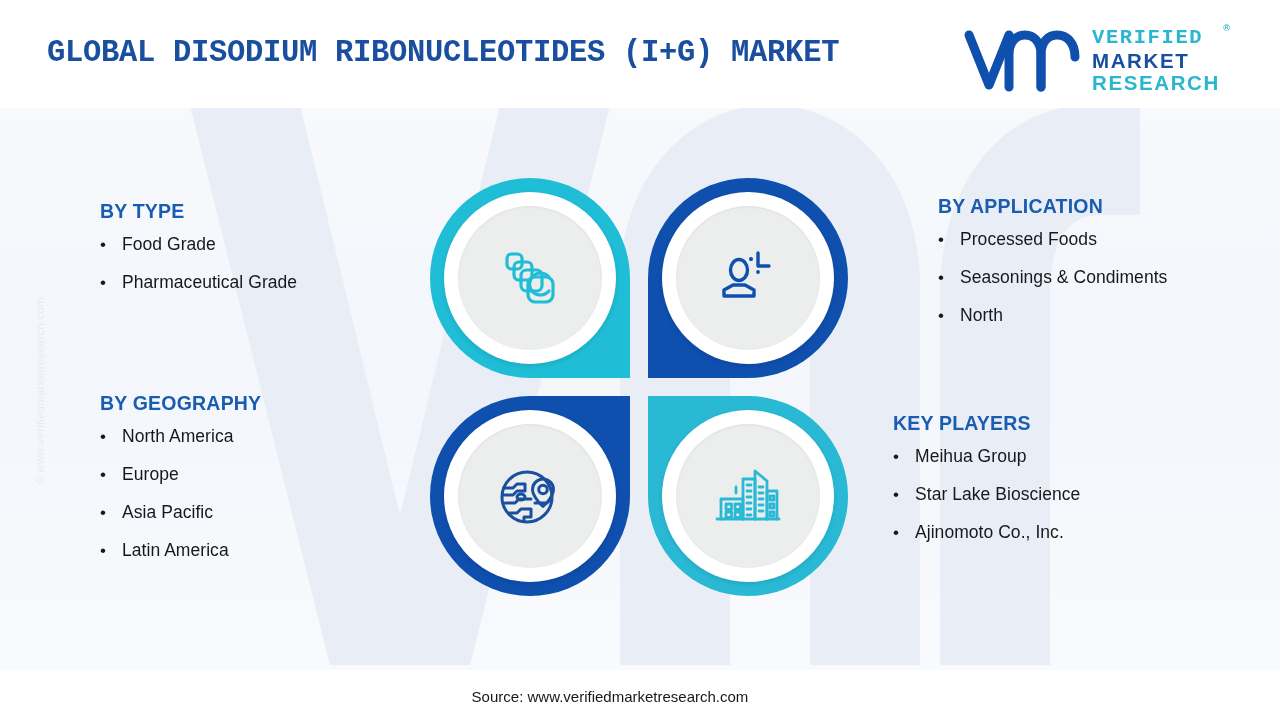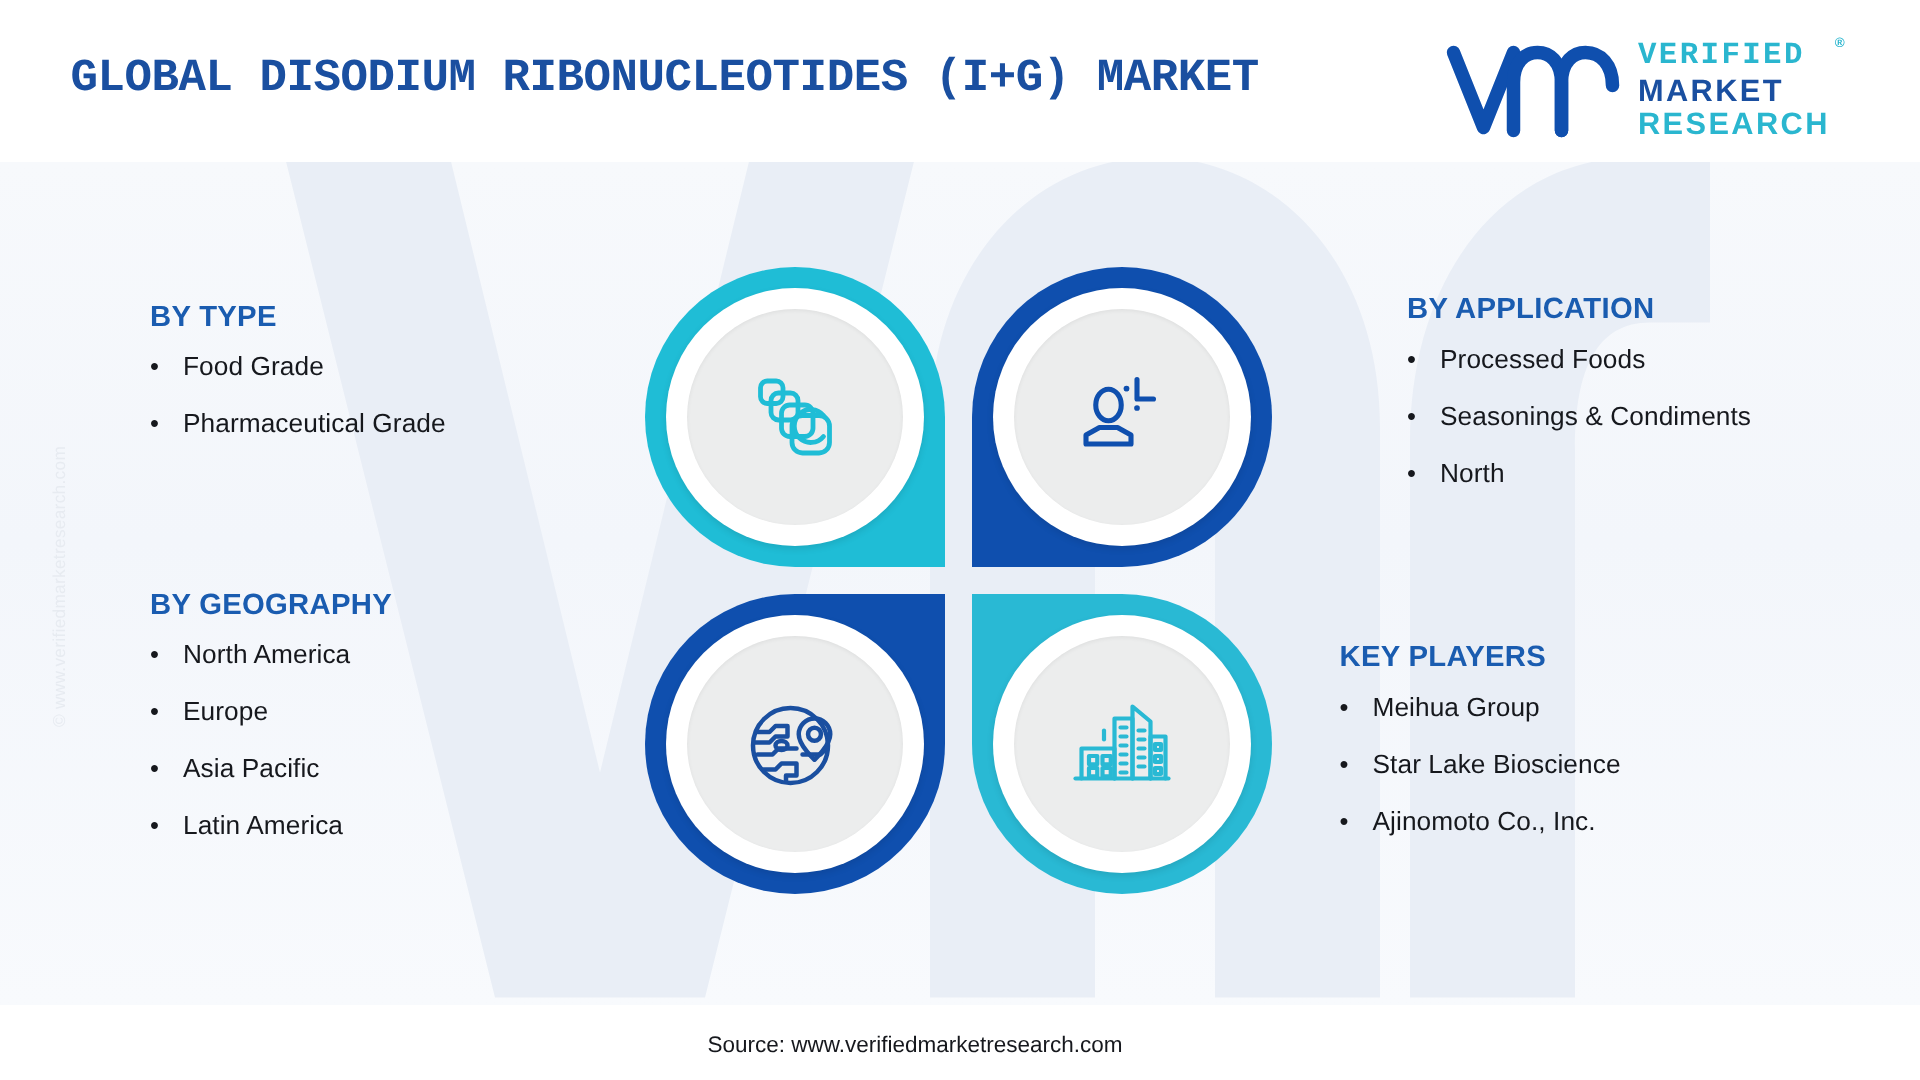--- a/index.html
+++ b/index.html
@@ -130,21 +130,21 @@
     flex:0 0 auto;
     width:22px;
     font-size:17px;
     color:#16181d;
     line-height:1.0;
   }
 
   #blk-type      { left:100px; top:200px; }
   #blk-geo       { left:100px; top:392px; }
   #blk-app       { left:893px; top:195px;margin-left:45px; }
-  #blk-players   { left:893px; top:412px;margin-top:15px; }
+  #blk-players   { left:893px; top:412px; }
 
   
   .pinwheel {
     position:absolute;
     left:430px; top:178px;
     width:420px; height:442px;
     z-index:6;
   }
   .quad {
     position:absolute;

